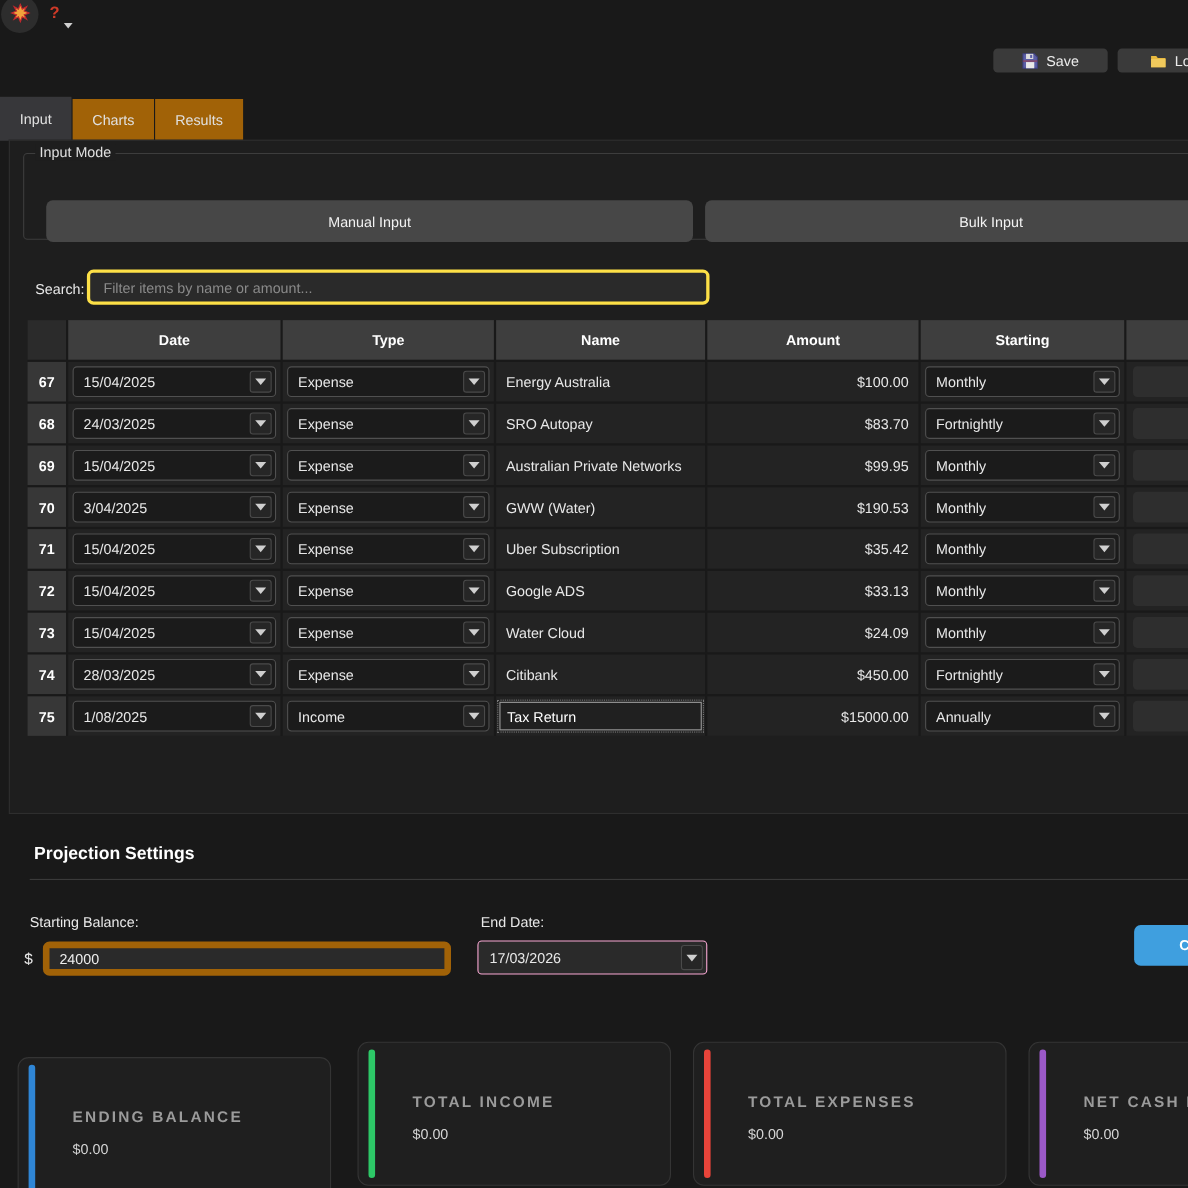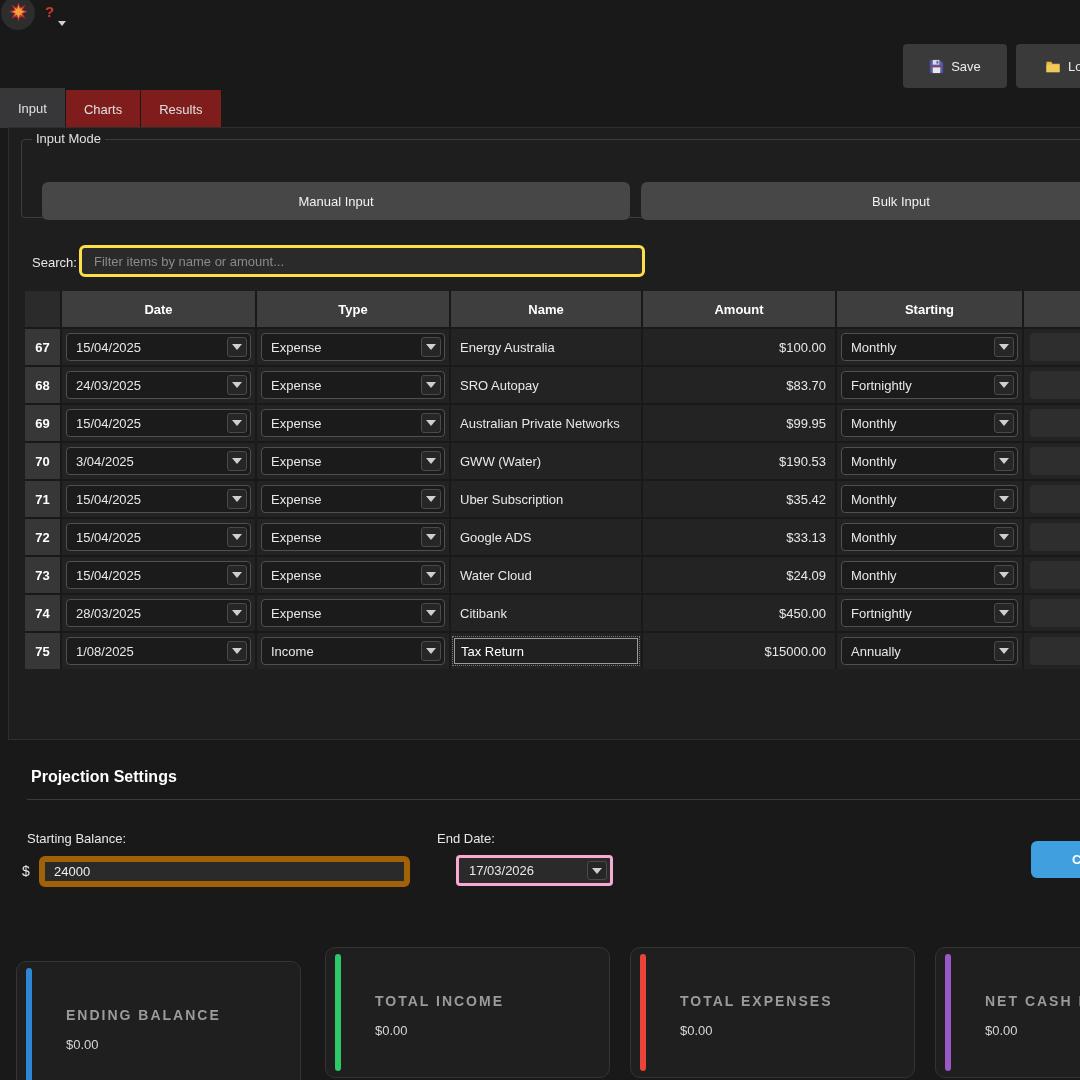--- a/index.html
+++ b/index.html
@@ -7,28 +7,28 @@
     width:1080px;height:1080px;position:relative;overflow:hidden;
     background:#191919;color:#e8e8e8;
     font-family:"Liberation Sans", sans-serif;font-size:13px;
   }
   
   .app-icon{position:absolute;left:1px;top:-4px;width:34px;height:34px;border-radius:50%;
     background:#2d2d2d;display:flex;align-items:center;justify-content:center;}
   .help{position:absolute;left:45px;top:3px;color:#cf3a28;font-weight:bold;font-size:15px;cursor:pointer;}
   .help-caret{position:absolute;left:58px;top:21px;width:0;height:0;
     border-left:4px solid transparent;border-right:4px solid transparent;border-top:5px solid #cfcfcf;}
-  .tb-btn{position:absolute;top:44px;height:44px;background:#3a3a3a;border-radius:4px;
+  .tb-btn{position:absolute;top:44px;height:22px;background:#3a3a3a;border-radius:4px;
     display:flex;align-items:center;justify-content:center;gap:7px;color:#ececec;cursor:pointer;}
   #save-btn{left:903px;width:104px;}
   #load-btn{left:1016px;width:110px;}
   
   .tabbar{position:absolute;left:0;top:88px;height:40px;display:flex;}
   .tab{height:38px;margin-top:2px;margin-right:1px;padding:0 18px;display:flex;align-items:center;
-    background:#7f1d1d;color:#e0e0e0;cursor:pointer;}
+    background:#a16207;color:#e0e0e0;cursor:pointer;}
   .tab.active{height:40px;margin-top:0;background:#37373a;}
   
   .panel{position:absolute;left:8px;top:127px;width:1092px;height:613px;
     background:#1e1e1e;border:1px solid #2e2e2e;box-sizing:border-box;}
   .groupbox{position:absolute;left:12px;top:11px;width:1140px;height:77px;
     border:1px solid #3d3d3d;border-radius:4px;}
   .groupbox-legend{position:absolute;top:-9px;left:10px;background:#1e1e1e;padding:0 4px;color:#e0e0e0;}
   .btn-mode{position:absolute;top:42px;height:38px;background:#474747;border-radius:6px;
     color:#f2f2f2;display:flex;align-items:center;justify-content:center;cursor:pointer;}
   #btn-manual{left:20px;width:588px;}
@@ -62,22 +62,22 @@
     padding:0 6px;box-sizing:border-box;font-size:13px;font-family:Liberation Sans, sans-serif;}
   
   .proj-heading{position:absolute;left:31px;top:768px;font-size:16px;font-weight:bold;color:#fff;}
   .proj-divider{position:absolute;left:27px;top:799px;width:1053px;height:1px;background:#3a3a3a;}
   .sb-label{position:absolute;left:27px;top:831px;}
   .dollar{position:absolute;left:22px;top:863px;font-size:14px;}
   .sb-input{position:absolute;left:39px;top:856px;width:371px;height:31px;box-sizing:border-box;
     background:#2a2a2a;border:6px solid #a16207;border-radius:6px;color:#eee;padding:0 9px;font-size:13px;
     font-family:"Liberation Sans",sans-serif;}
   .ed-label{position:absolute;left:437px;top:831px;}
-  .ed-combo{position:absolute;left:456px;top:855px;width:157px;height:31px;background:#2a2a2a;
-    border:3px solid #f9a8d4;border-radius:4px;display:flex;align-items:center;padding-left:10px;
+  .ed-combo{position:absolute;left:434px;top:855px;width:209px;height:31px;background:#2a2a2a;
+    border:1px solid #f9a8d4;border-radius:4px;display:flex;align-items:center;padding-left:10px;
     box-sizing:border-box;cursor:pointer;}
   .ed-combo .combo-arrow{top:3px;bottom:3px;}
   .calc-btn{position:absolute;left:1031px;top:841px;width:140px;height:37px;border-radius:6px;
     color:#fff;font-weight:bold;font-size:13px;display:flex;align-items:center;justify-content:center;cursor:pointer;}
   
   .cards{position:absolute;left:0;top:0;width:100%;height:100%;}
   .card{position:absolute;top:947px;width:285px;height:131px;background:#1f1f1f;
     border:1px solid #343434;border-radius:10px;box-sizing:border-box;}
   .card-stripe{position:absolute;left:9px;top:6px;bottom:6px;width:6px;border-radius:3px;}
   .card-label{position:absolute;left:49px;top:45px;font-size:14px;font-weight:bold;

